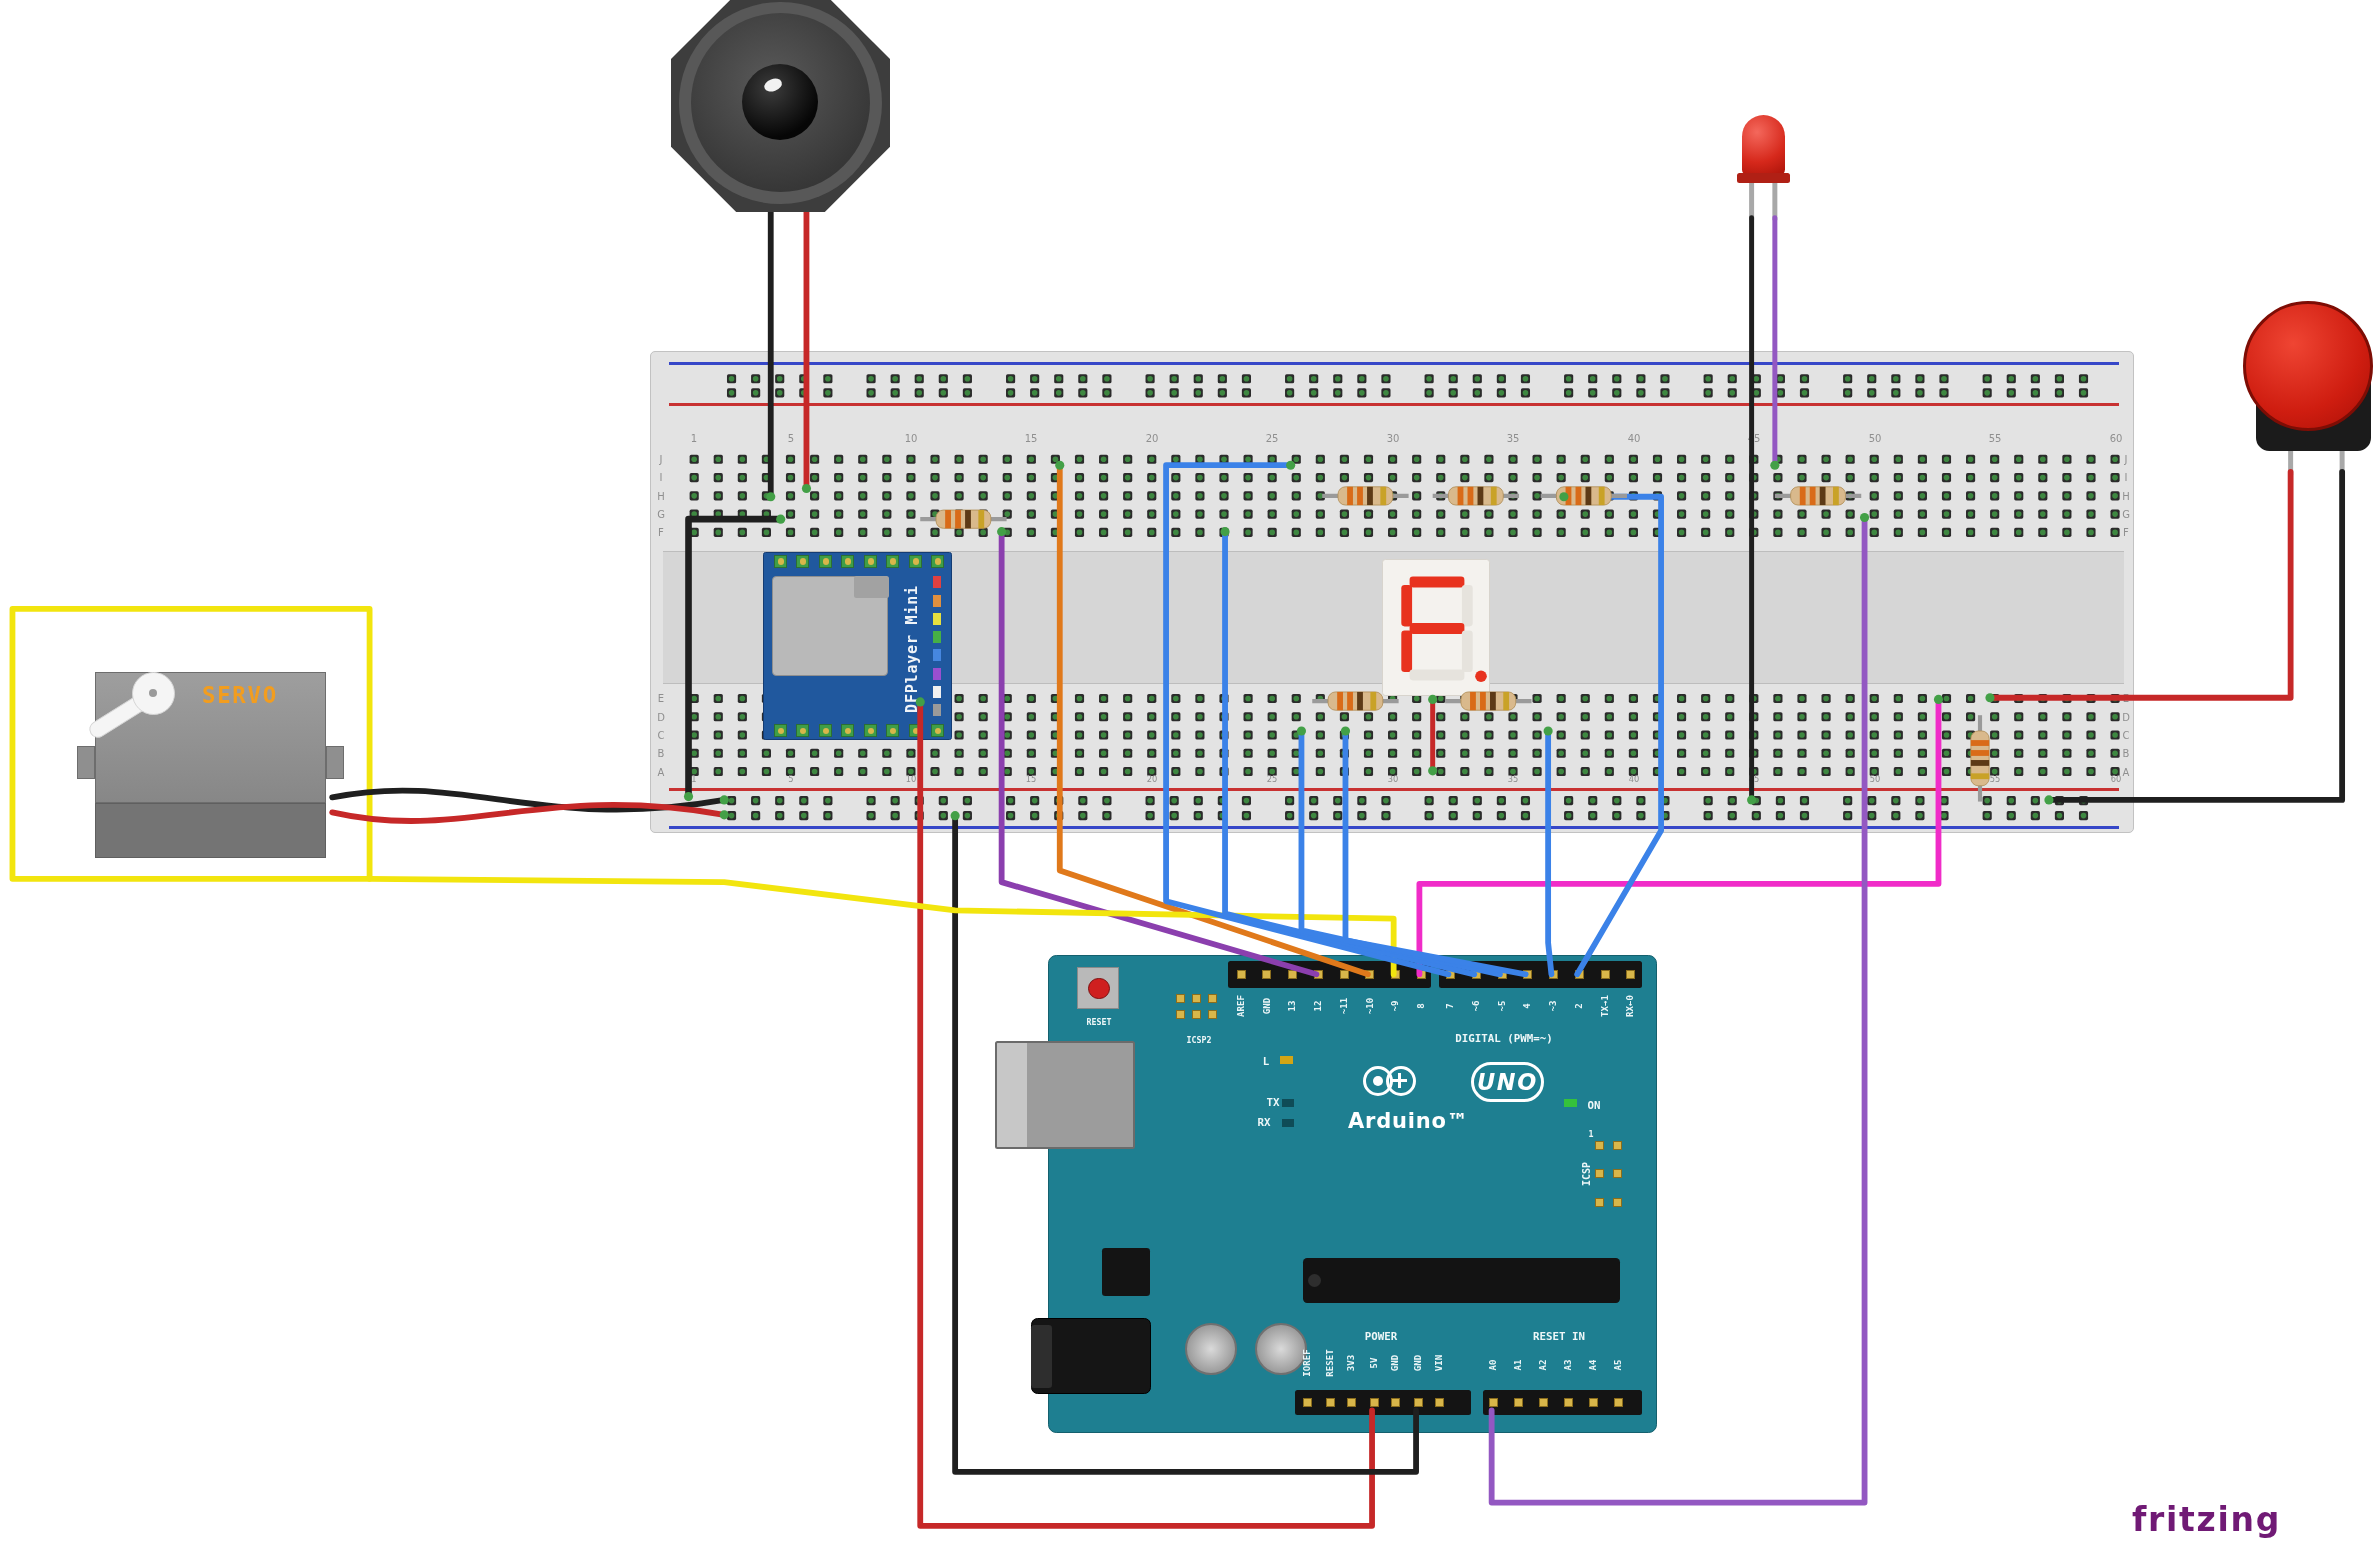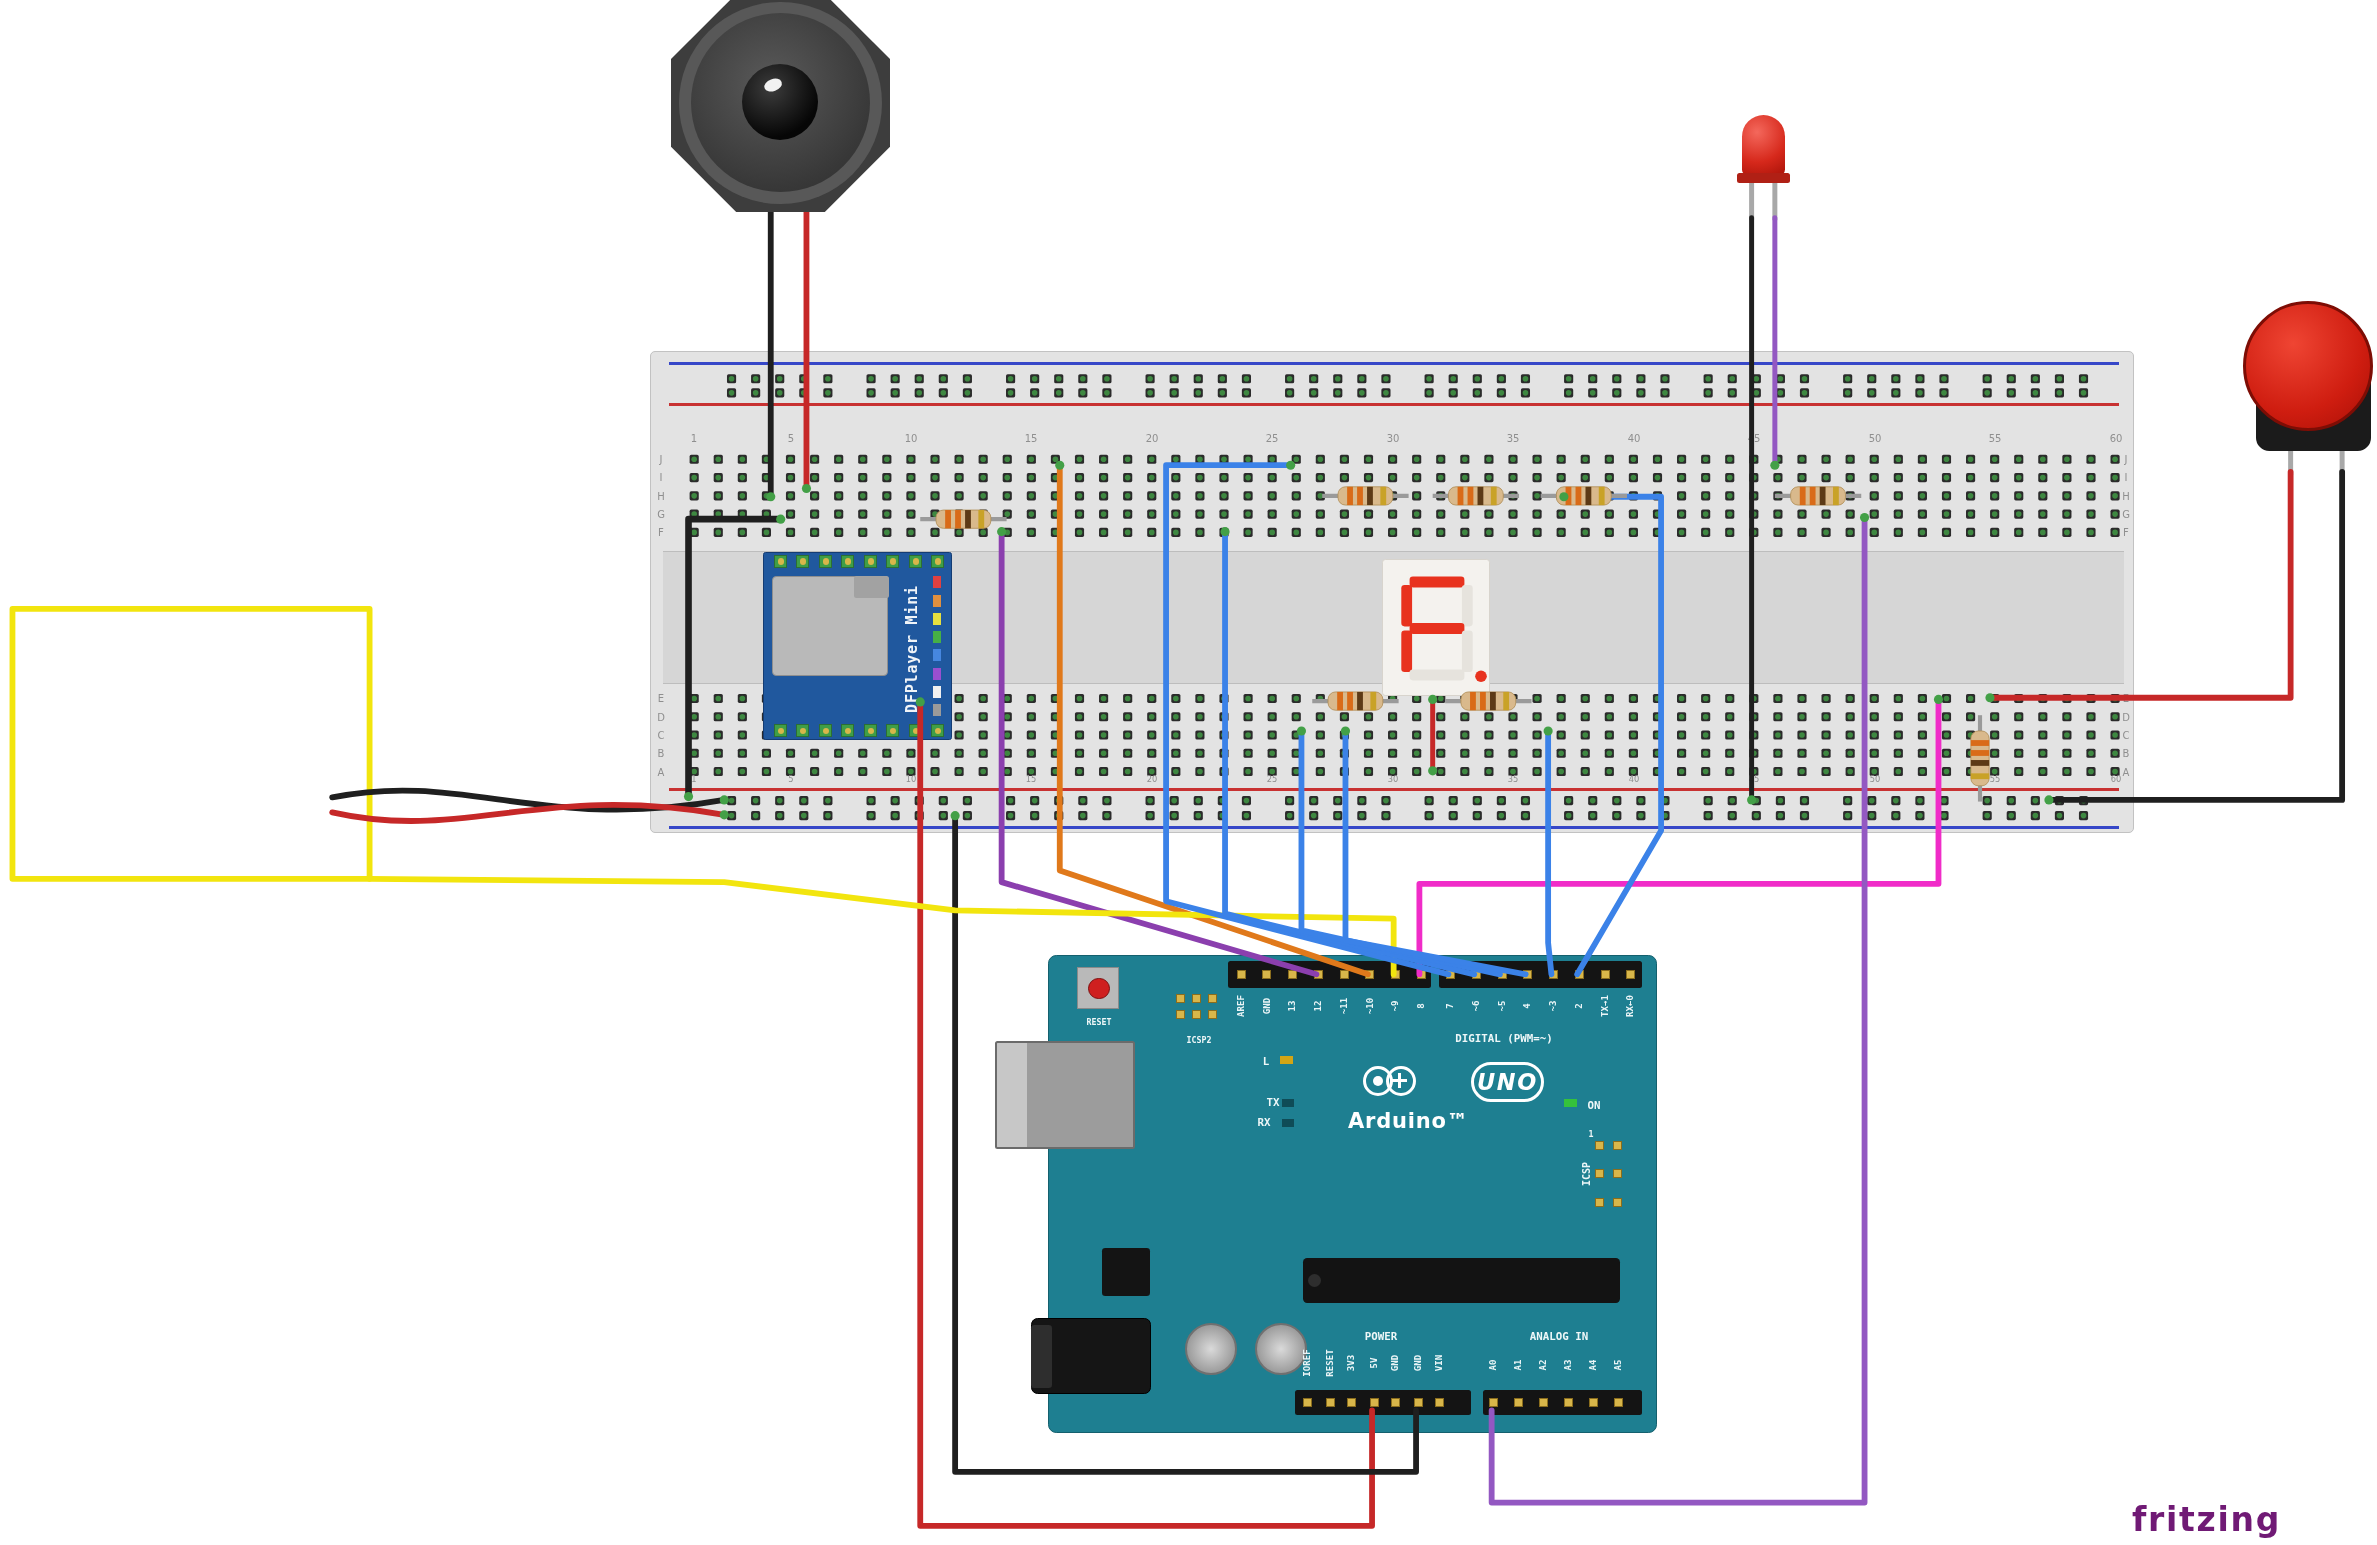--- a/index.html
+++ b/index.html
@@ -1985,20 +1985,30 @@
     <div class="led-bulb"></div>
     <div class="led-flange"></div>
   </div>
 
   <div id="button">
     <div class="btn-trap"></div>
     <div class="btn-base"></div>
     <div class="btn-cap"></div>
   </div>
 
+  <div id="servo">
+    <div class="sv-flange" style="left:0"></div>
+    <div class="sv-flange" style="left:249px"></div>
+    <div class="sv-body"></div>
+    <div class="sv-lower"></div>
+    <div class="sv-arm"></div>
+    <div class="sv-horn"></div>
+    <div class="sv-screw"></div>
+    <span class="sv-label">SERVO</span>
+  </div>
 
   <div id="arduino">
     <div class="usb"></div>
     <div class="jack"></div>
     <div class="jack-face"></div>
     <div class="reset-base"></div>
     <div class="reset-btn"></div>
     <span class="slk tiny" style="left:50px;top:66px">RESET</span>
     <span class="slk tiny" style="left:150px;top:84px">ICSP2</span>
 
@@ -2031,21 +2041,21 @@
     <span class="vlabel" style="left:537px;top:218px;font-size:10px">ICSP</span>
     <span class="slk tiny" style="left:542px;top:178px">1</span>
 
     <div class="vreg"></div>
     <div class="ic"></div>
     <div class="ic-notch"></div>
     <div class="cap" style="left:136px;top:367px"></div>
     <div class="cap" style="left:206px;top:367px"></div>
 
     <span class="slk" style="left:332px;top:380px">POWER</span>
-    <span class="slk" style="left:510px;top:380px">ANALOG IN</span>
+    <span class="slk" style="left:510px;top:380px">RESET IN</span>
   <div class="gpin" style="left: 188px; top: 14px;"></div>
       <div class="gpin" style="left: 213px; top: 14px;"></div>
       <div class="gpin" style="left: 239px; top: 14px;"></div>
       <div class="gpin" style="left: 265px; top: 14px;"></div>
       <div class="gpin" style="left: 291px; top: 14px;"></div>
       <div class="gpin" style="left: 316px; top: 14px;"></div>
       <div class="gpin" style="left: 342px; top: 14px;"></div>
       <div class="gpin" style="left: 368px; top: 14px;"></div>
       <div class="gpin" style="left: 397px; top: 14px;"></div>
       <div class="gpin" style="left: 423px; top: 14px;"></div>

